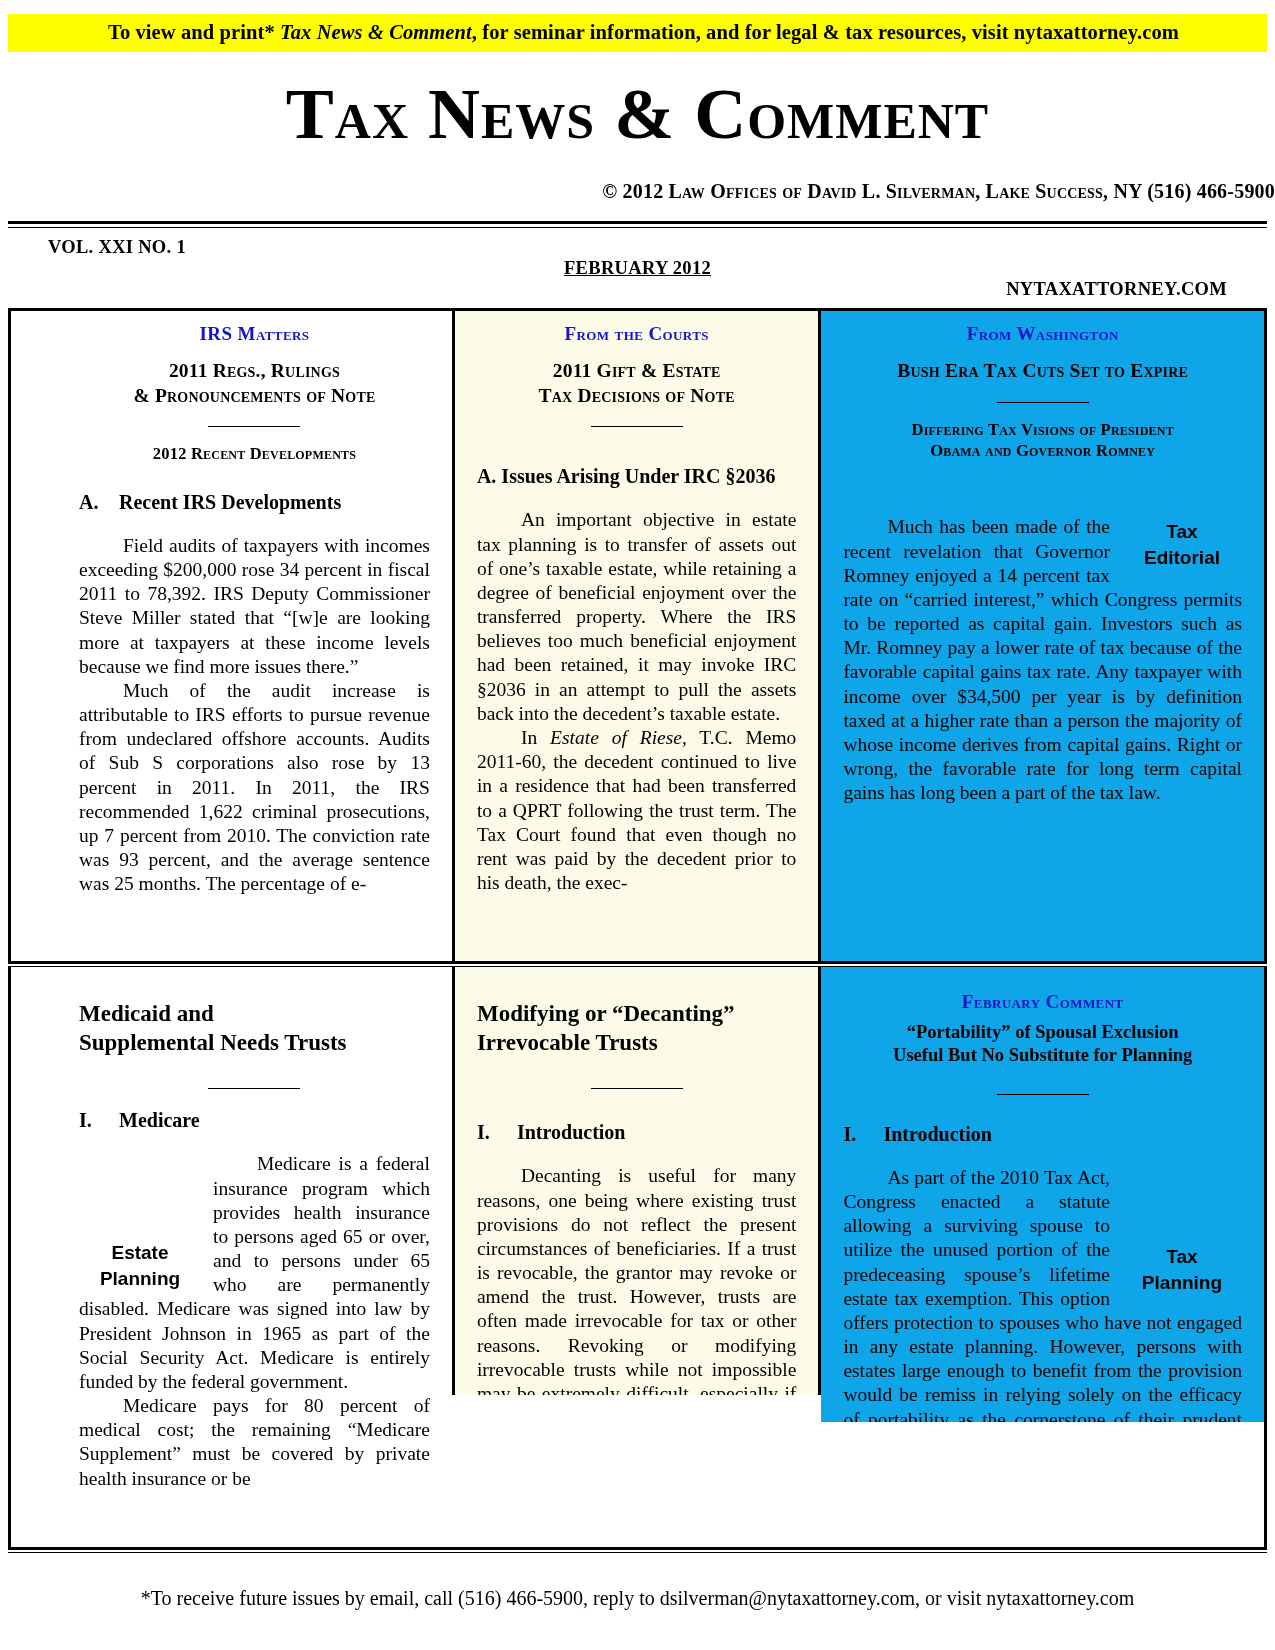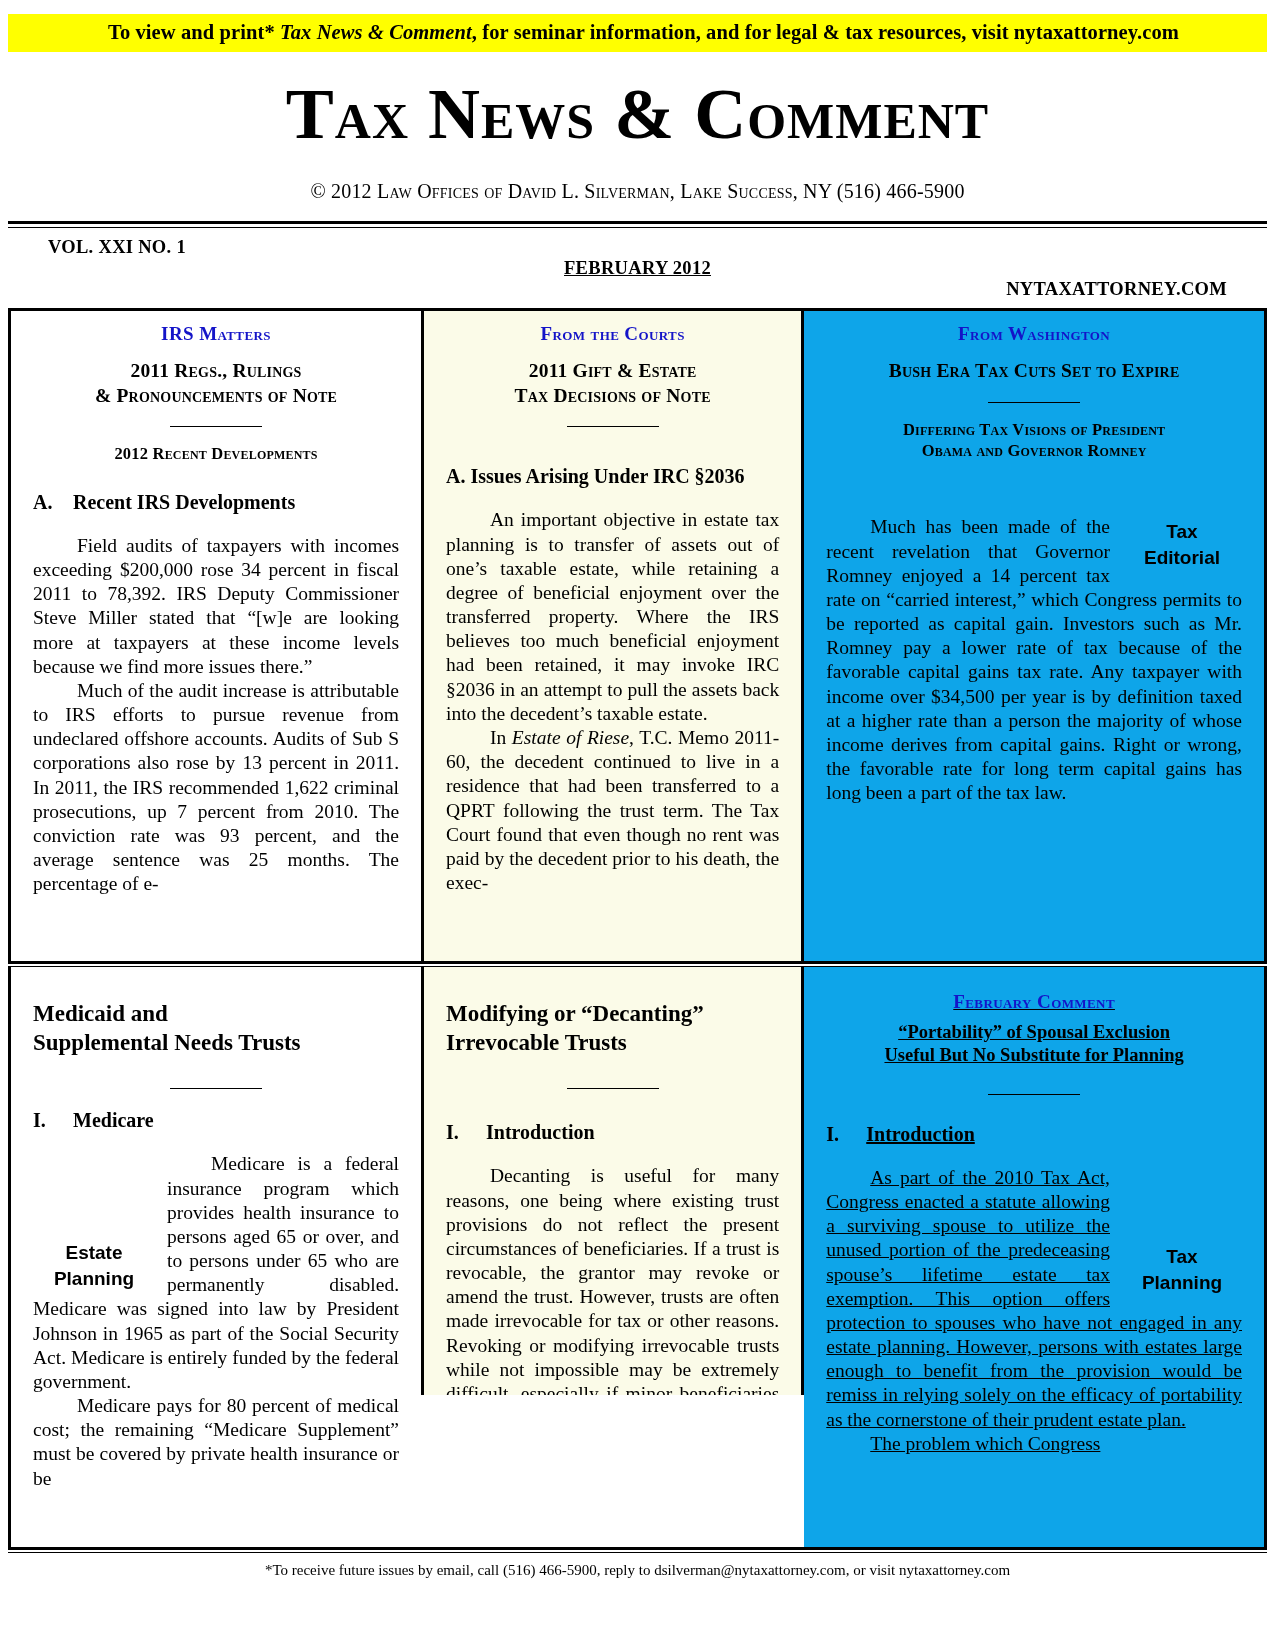--- a/index.html
+++ b/index.html
@@ -40,24 +40,24 @@
     margin-top: 26px;
     font-size: 72px;
     font-weight: bold;
     letter-spacing: 1px;
     line-height: 1;
     font-family: "Liberation Serif", "DejaVu Serif", serif;
   }
   .sc { font-variant: small-caps; }
 
   .copyline {
-    text-align: center;
+    text-align: right;
     margin-top: 30px;
     font-size: 20px;
-    font-weight: normal;
+    font-weight: bold;
     font-variant: small-caps;
     letter-spacing: 0.2px;
   }
 
   .rule-double {
     margin: 18px 8px 0 8px;
     border-top: 3px solid #000;
     border-bottom: 1px solid #000;
     height: 3px;
   }
@@ -82,38 +82,39 @@
     border-top: 3px solid #000;
   }
 
   
   .band {
     display: flex;
     margin: 0 8px;
     border-left: 3px solid #000;
     border-right: 3px solid #000;
     box-sizing: border-box;
+    padding-left: 46px;
   }
   .col {
     box-sizing: border-box;
     position: relative;
     padding: 12px 22px 6px 22px;
     overflow: hidden;
   }
   .col-1 { width: 412px; background: #ffffff; }
   .col-2 { width: 385px; background: #fbfbe8; border-left: 3px solid #000; border-right: 3px solid #000; }
   .col-3 { width: 462px; background: #0ea5e9; }
 
   .band-top .col-1 { height: 650px; }
   .band-top .col-2 { height: 650px; }
   .band-top .col-3 { height: 650px; }
 
   .band-bottom .col-1 { height: 580px; }
   .band-bottom .col-2 { height: 428px; }
-  .band-bottom .col-3 { height: 580px; text-decoration: underline; }
+  .band-bottom .col-3 { height: 455px; }
 
   .band-sep {
     margin: 0 8px;
     border-top: 3px solid #000;
     border-bottom: 1px solid #000;
     height: 2px;
   }
 
   
   .kicker {
@@ -199,22 +200,22 @@
 
   
   .foot-rule {
     margin: 0 8px;
     border-top: 3px solid #000;
     border-bottom: 1px solid #000;
     height: 2px;
   }
   .footer {
     text-align: center;
-    font-size: 15px;
-    padding-top: 9px;
+    font-size: 20px;
+    padding-top: 34px;
   }
 </style>
 </head>
 <body>
 
 <div class="page">
 
   <div class="banner">
     <span>To view and print* </span><i>Tax News &amp; Comment</i><span>, for seminar information, and for legal &amp; tax resources, visit nytaxattorney.com</span>
   </div>

